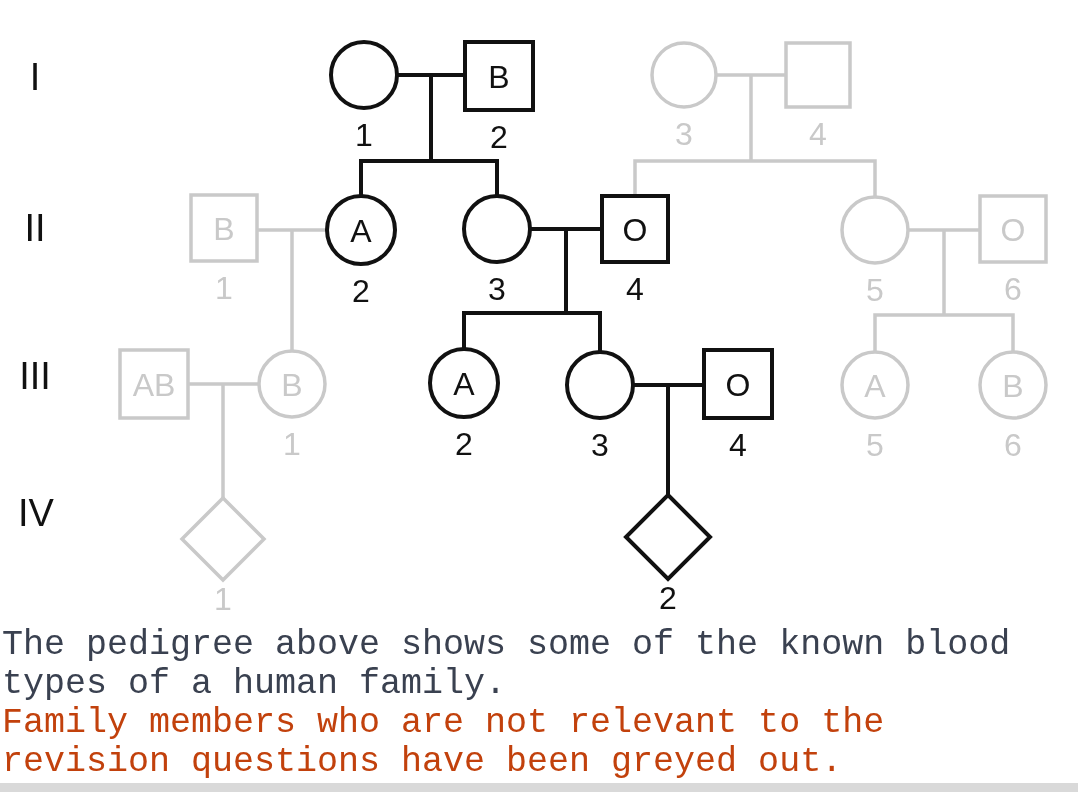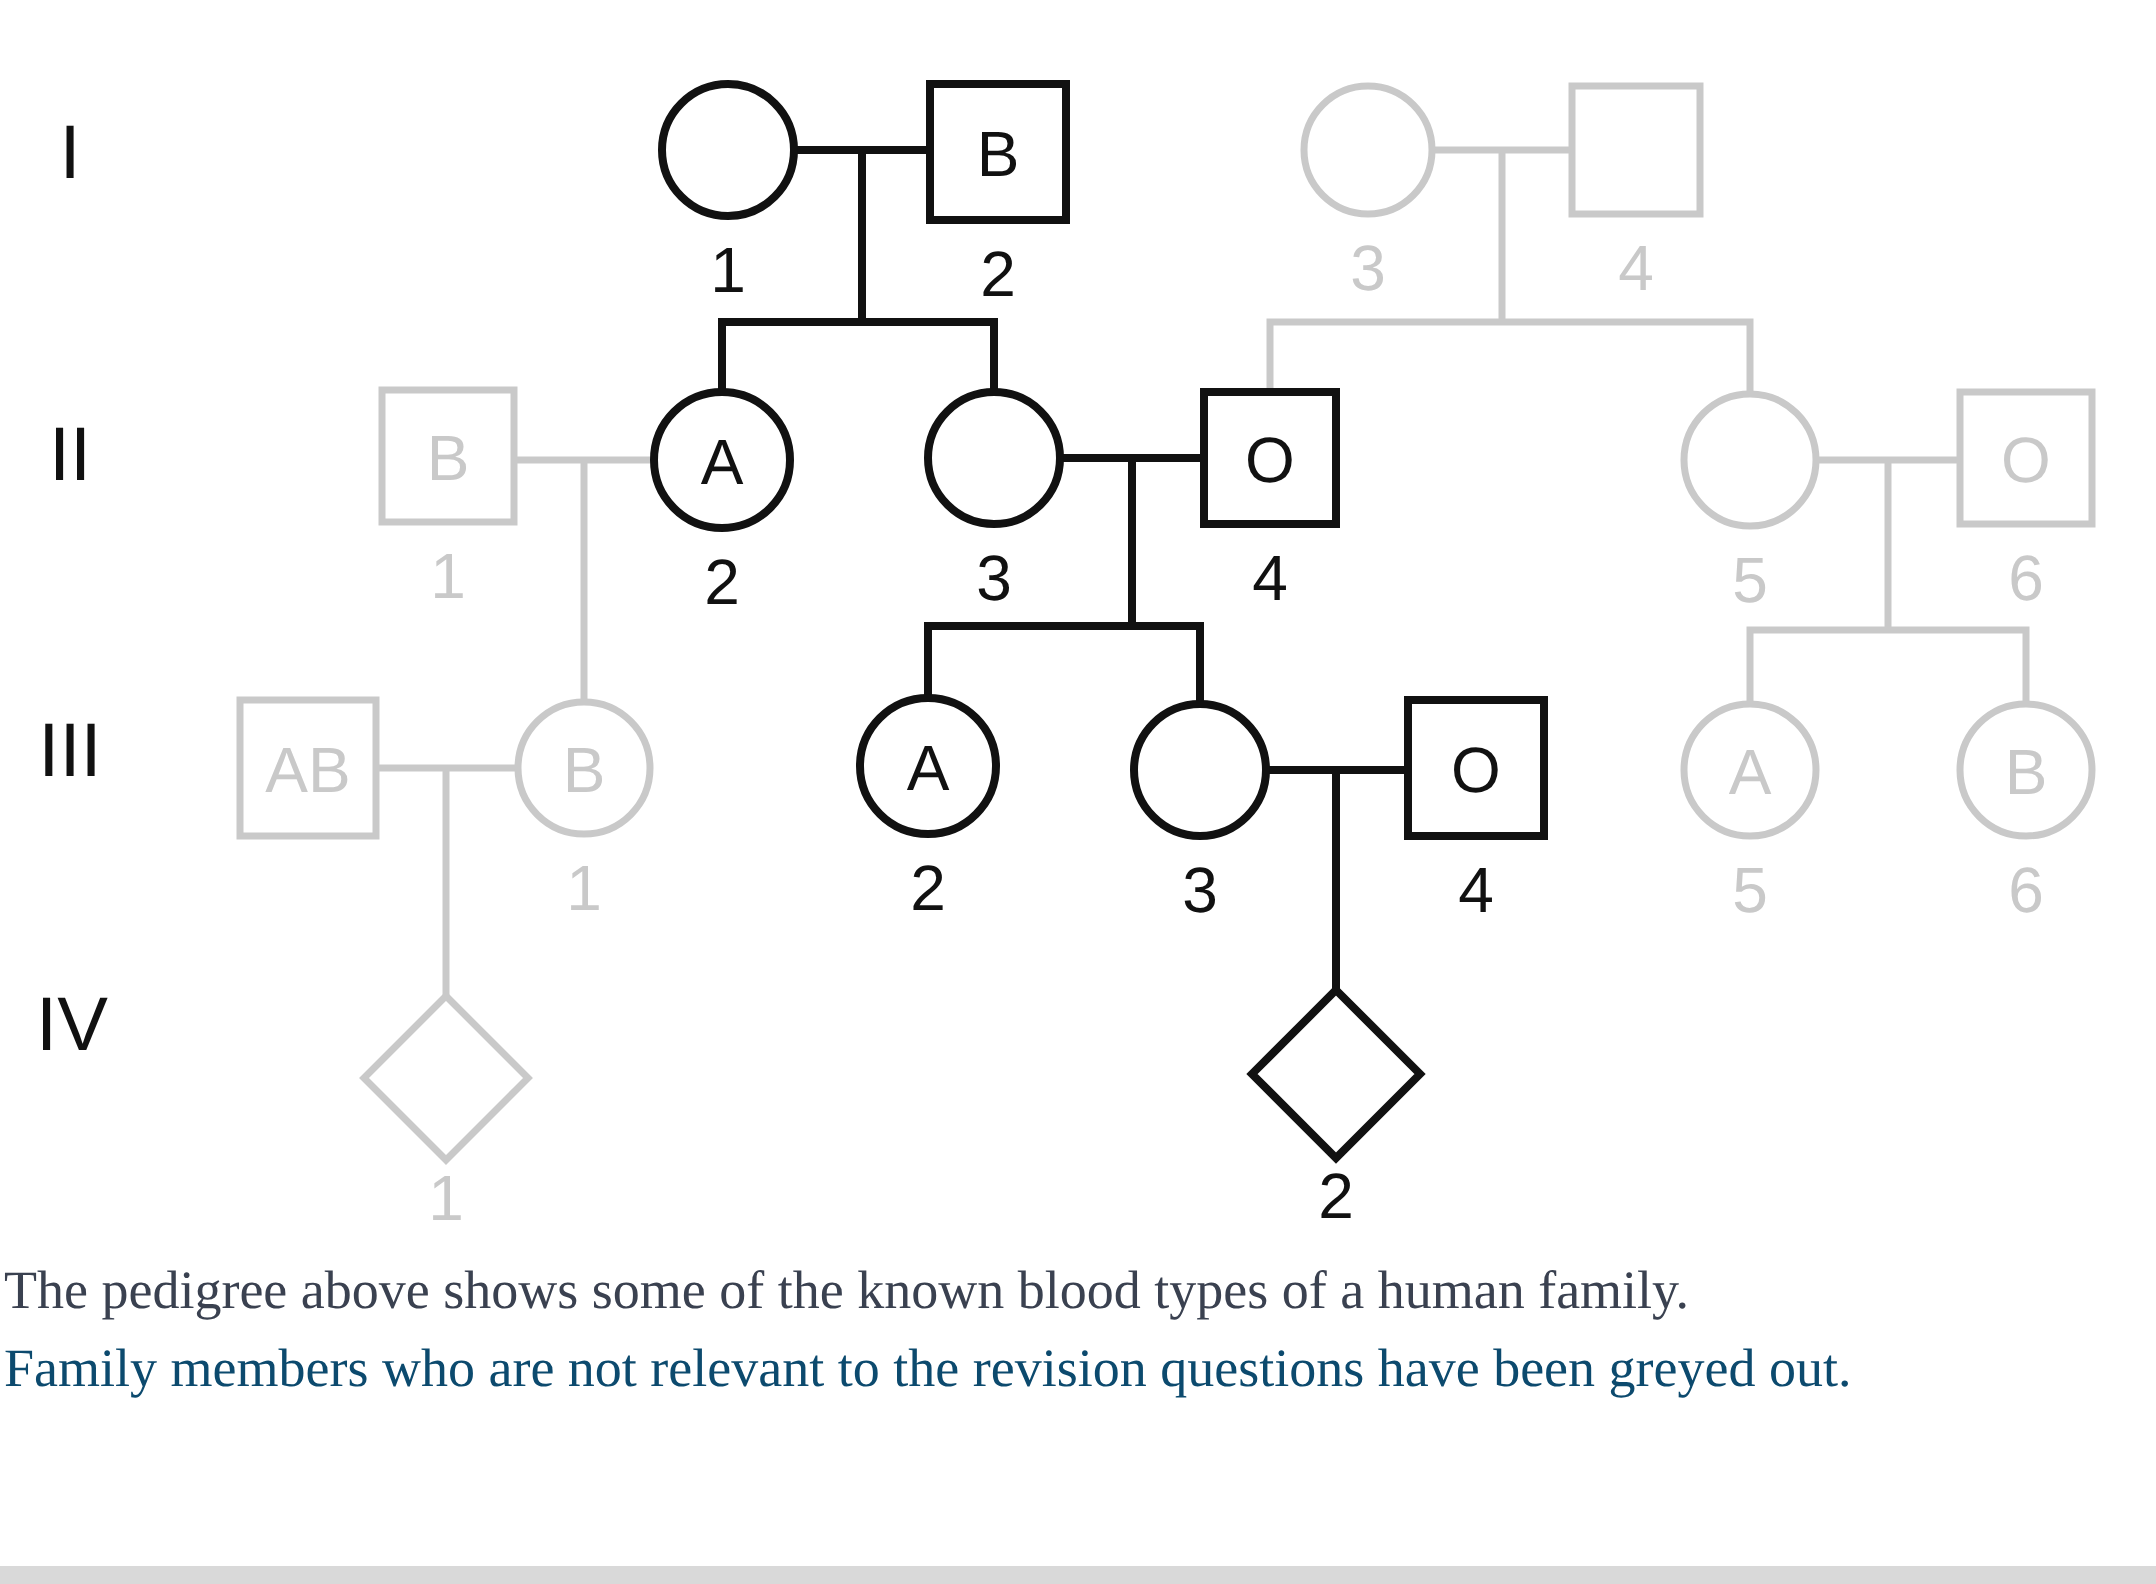--- a/index.html
+++ b/index.html
@@ -1,20 +1,20 @@
 <!DOCTYPE html>
 <html><head>
 <meta charset="utf-8">
 <style>
   html,body{margin:0;padding:0;background:#ffffff;}
   .page{position:relative;width:1078px;height:792px;background:#ffffff;overflow:hidden;
         font-family:"Liberation Sans", sans-serif;}
   .chart{position:absolute;left:0;top:0;width:1078px;height:622px;}
   .caption{position:absolute;left:2px;top:626px;width:1076px;}
-  .caption p{margin:0;font-size:27px;line-height:39px;font-family:Liberation Serif, serif;}
+  .caption p{margin:0;font-size:35px;line-height:39px;font-family:Liberation Mono, monospace;}
   .cap-dark{color:#3a4150;}
   .cap-blue{color:#4e93d9;max-width:1030px;}
   .bottom-strip{position:absolute;left:0;bottom:0;width:100%;height:9px;background:#d9d9d9;}
   svg text{font-family:"Liberation Sans",sans-serif;}
 </style>
 </head>
 <body>
 
 <div class="page">
 
@@ -124,18 +124,18 @@
         <text x="668" y="598" text-anchor="middle" dominant-baseline="central" font-size="32" fill="#111111">2</text>
       </g>
       <text x="35" y="77" text-anchor="middle" dominant-baseline="central" font-size="38" fill="#111111">I</text>
       <text x="35" y="228" text-anchor="middle" dominant-baseline="central" font-size="38" fill="#111111">II</text>
       <text x="35" y="376" text-anchor="middle" dominant-baseline="central" font-size="38" fill="#111111">III</text>
       <text x="36" y="513" text-anchor="middle" dominant-baseline="central" font-size="38" fill="#111111">IV</text>
     </svg>
 
   <div class="caption">
     <p class="cap-dark" style="color: rgb(58, 65, 80);">The pedigree above shows some of the known blood types of a human family.</p>
-    <p class="cap-blue" style="color: #0c4a6e;">Family members who are not relevant to the revision questions have been greyed out.</p>
+    <p class="cap-blue" style="color: #c2410c;">Family members who are not relevant to the revision questions have been greyed out.</p>
   </div>
 
   <div class="bottom-strip"></div>
 
 </div>
 
 </body></html>

